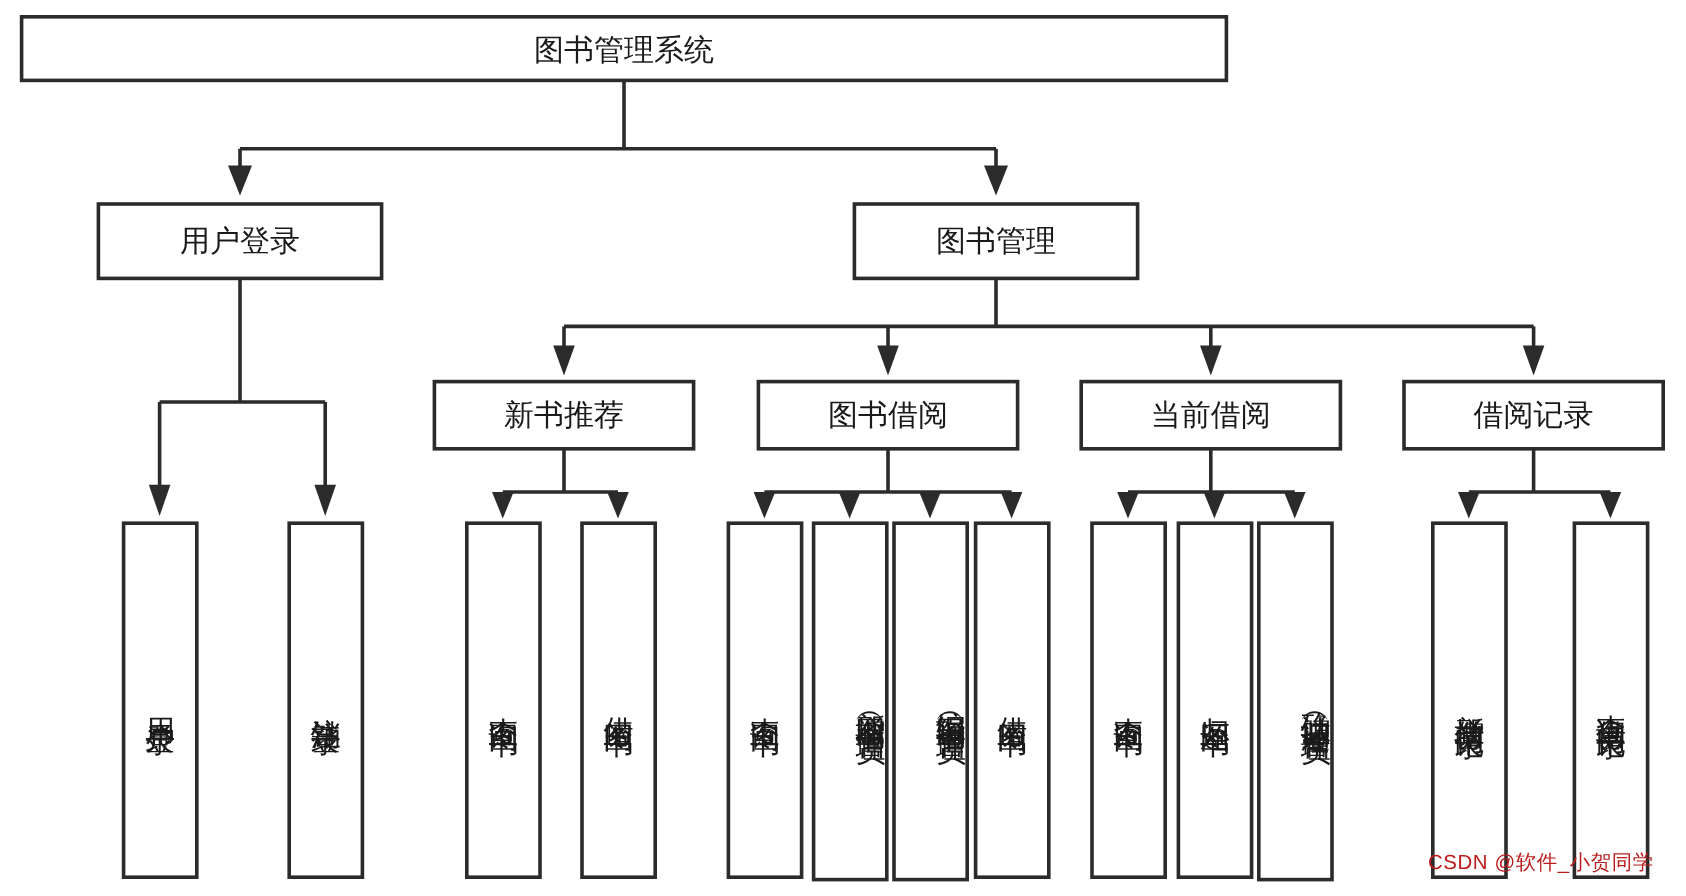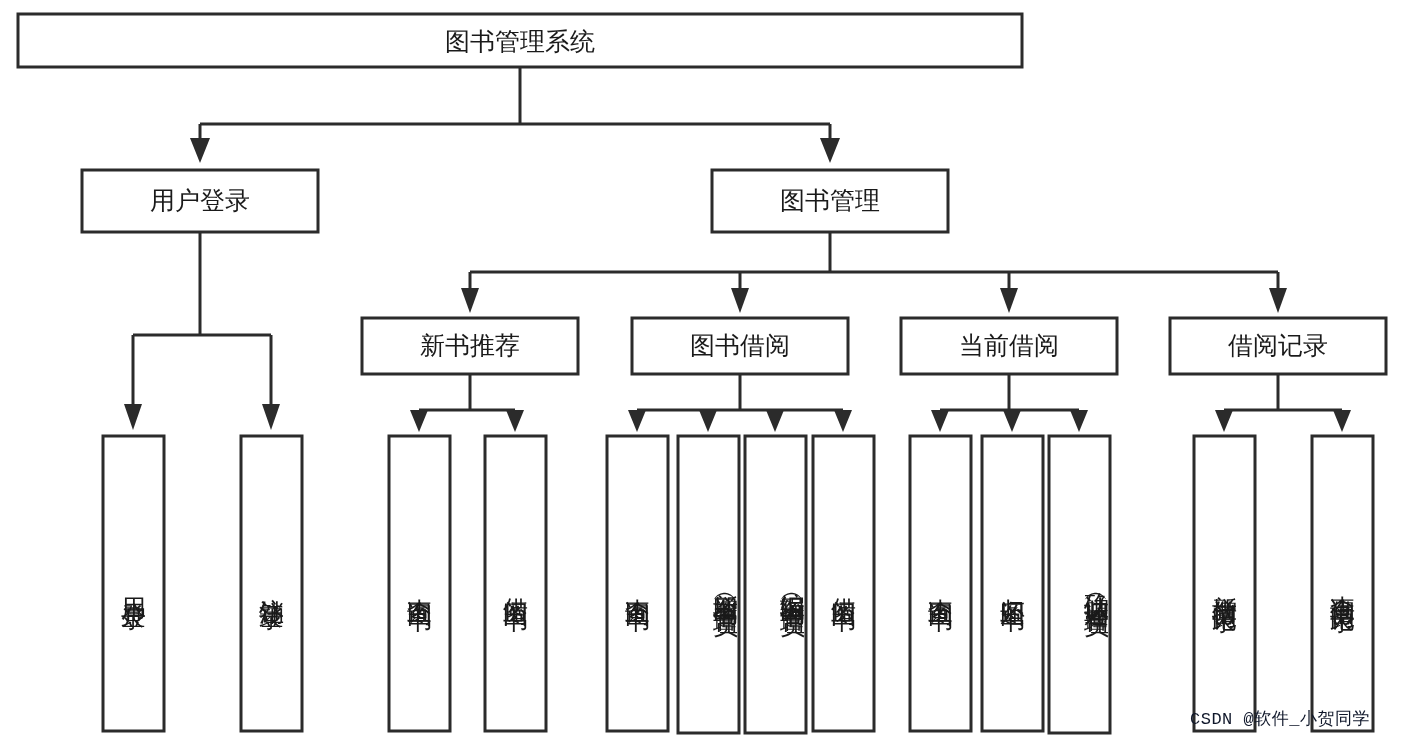--- a/index.html
+++ b/index.html
@@ -60,23 +60,23 @@
     color: #1a1a1a;
     letter-spacing: 3px;
     display: flex;
     align-items: center;
     justify-content: center;
     text-align: center;
     pointer-events: none;
   }
   .watermark {
     position: absolute;
-    font-family: Liberation Mono, monospace;
+    font-family: Liberation Sans, sans-serif;
     font-size: 17px;
-    color: #0f172a;
+    color: #b91c1c;
     white-space: nowrap;
     letter-spacing: 0.5px;
   }
 </style>
 </head>
 <body>
 
 <div id="diagram-root">
 
   <svg class="diagram-canvas" viewBox="0 0 1405 747">

